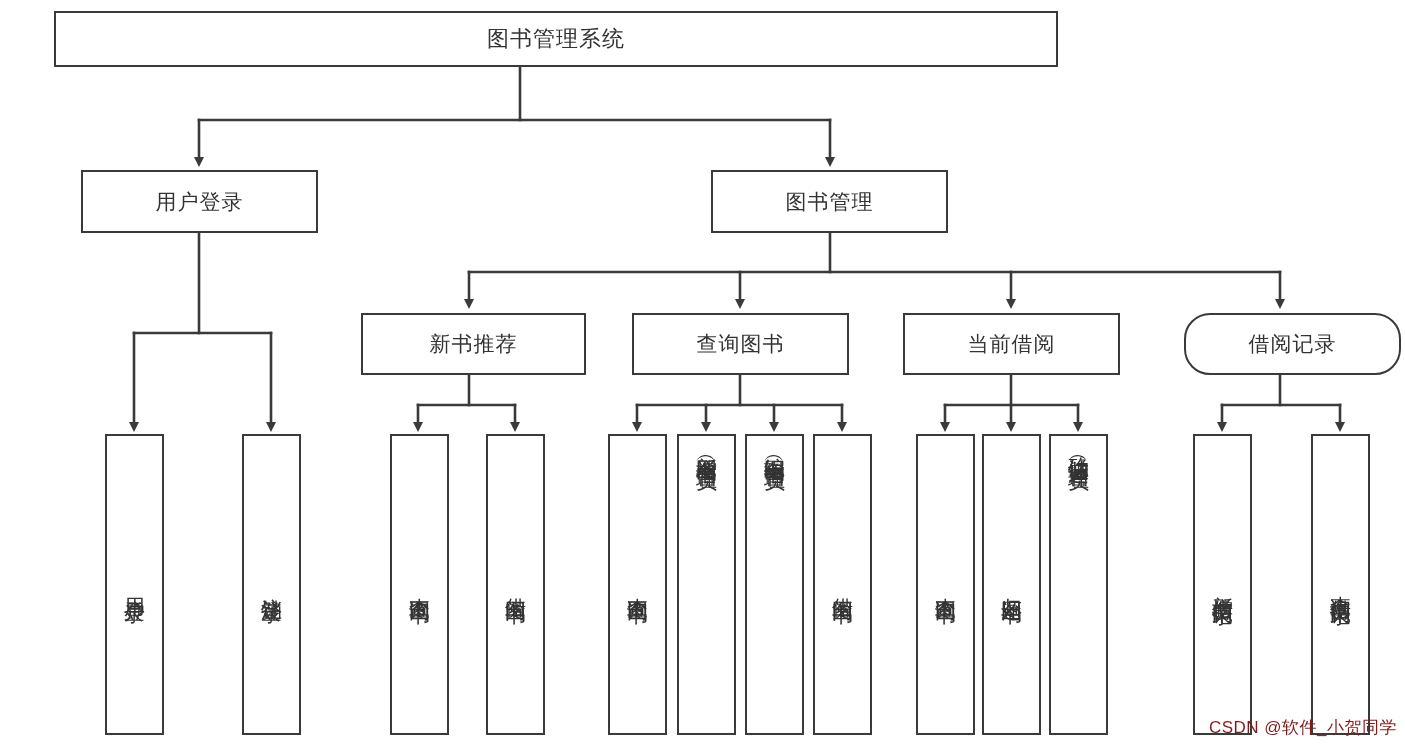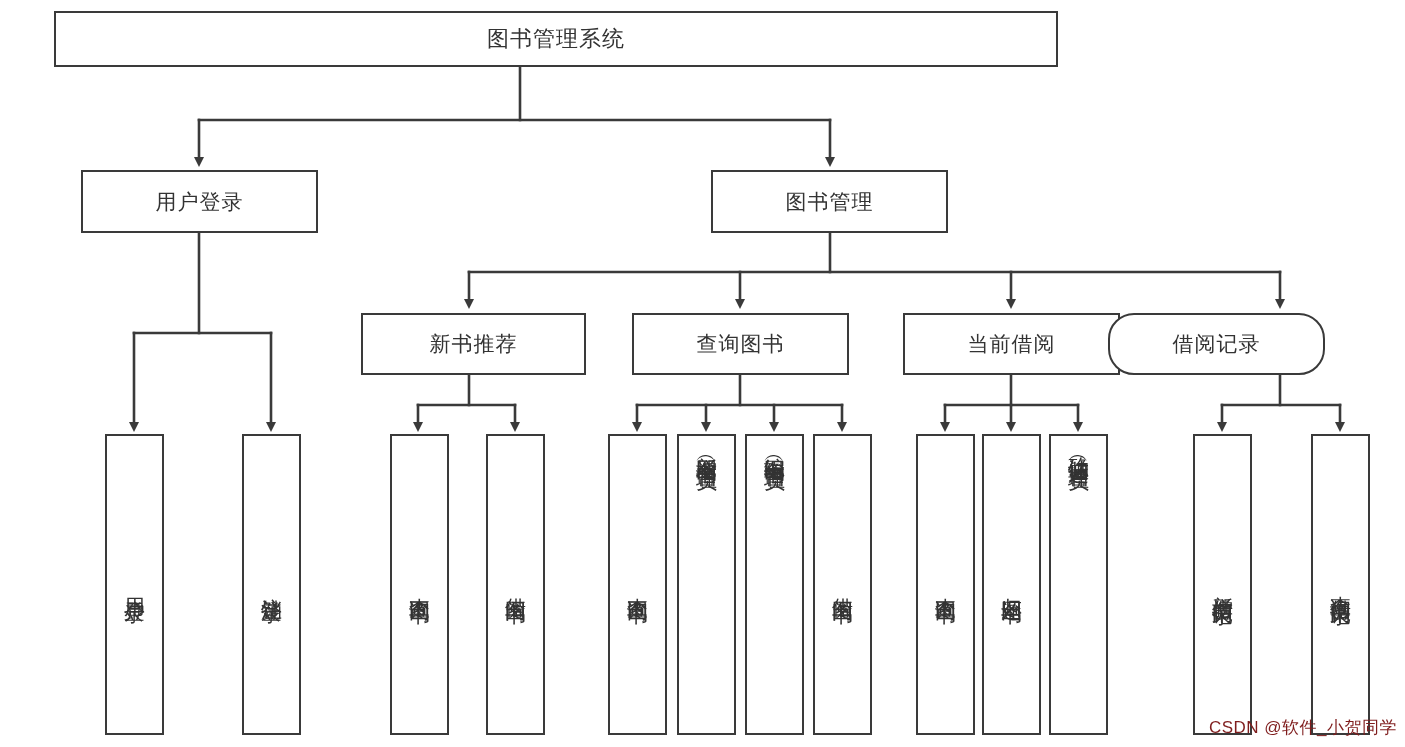--- a/index.html
+++ b/index.html
@@ -84,21 +84,21 @@
   </svg>
 
   <div class="node h root" style="left:18px;top:11px;width:1004px;height:56px;">图书管理系统</div>
 
   <div class="node h" style="left:81px;top:170px;width:237px;height:63px;">用户登录</div>
   <div class="node h" style="left:711px;top:170px;width:237px;height:63px;text-align:right;">图书管理</div>
 
   <div class="node h" style="left:361px;top:313px;width:225px;height:62px;">新书推荐</div>
   <div class="node h" style="left:632px;top:313px;width:217px;height:62px;">查询图书</div>
   <div class="node h" style="left:903px;top:313px;width:217px;height:62px;">当前借阅</div>
-  <div class="node h" style="left:1108px;top:313px;width:217px;height:62px;border-radius:26px;">借阅记录</div>
+  <div class="node h" style="left:1184px;top:313px;width:217px;height:62px;border-radius:26px;">借阅记录</div>
 
   <div class="node v mid" style="left:105px;top:434px;width:59px;height:301px;">
     <span class="vtext">用户登录</span>
   </div>
   <div class="node v mid" style="left:242px;top:434px;width:59px;height:301px;">
     <span class="vtext">注销登录</span>
   </div>
 
   <div class="node v mid" style="left:390px;top:434px;width:59px;height:301px;">
     <span class="vtext">查询图书</span>

